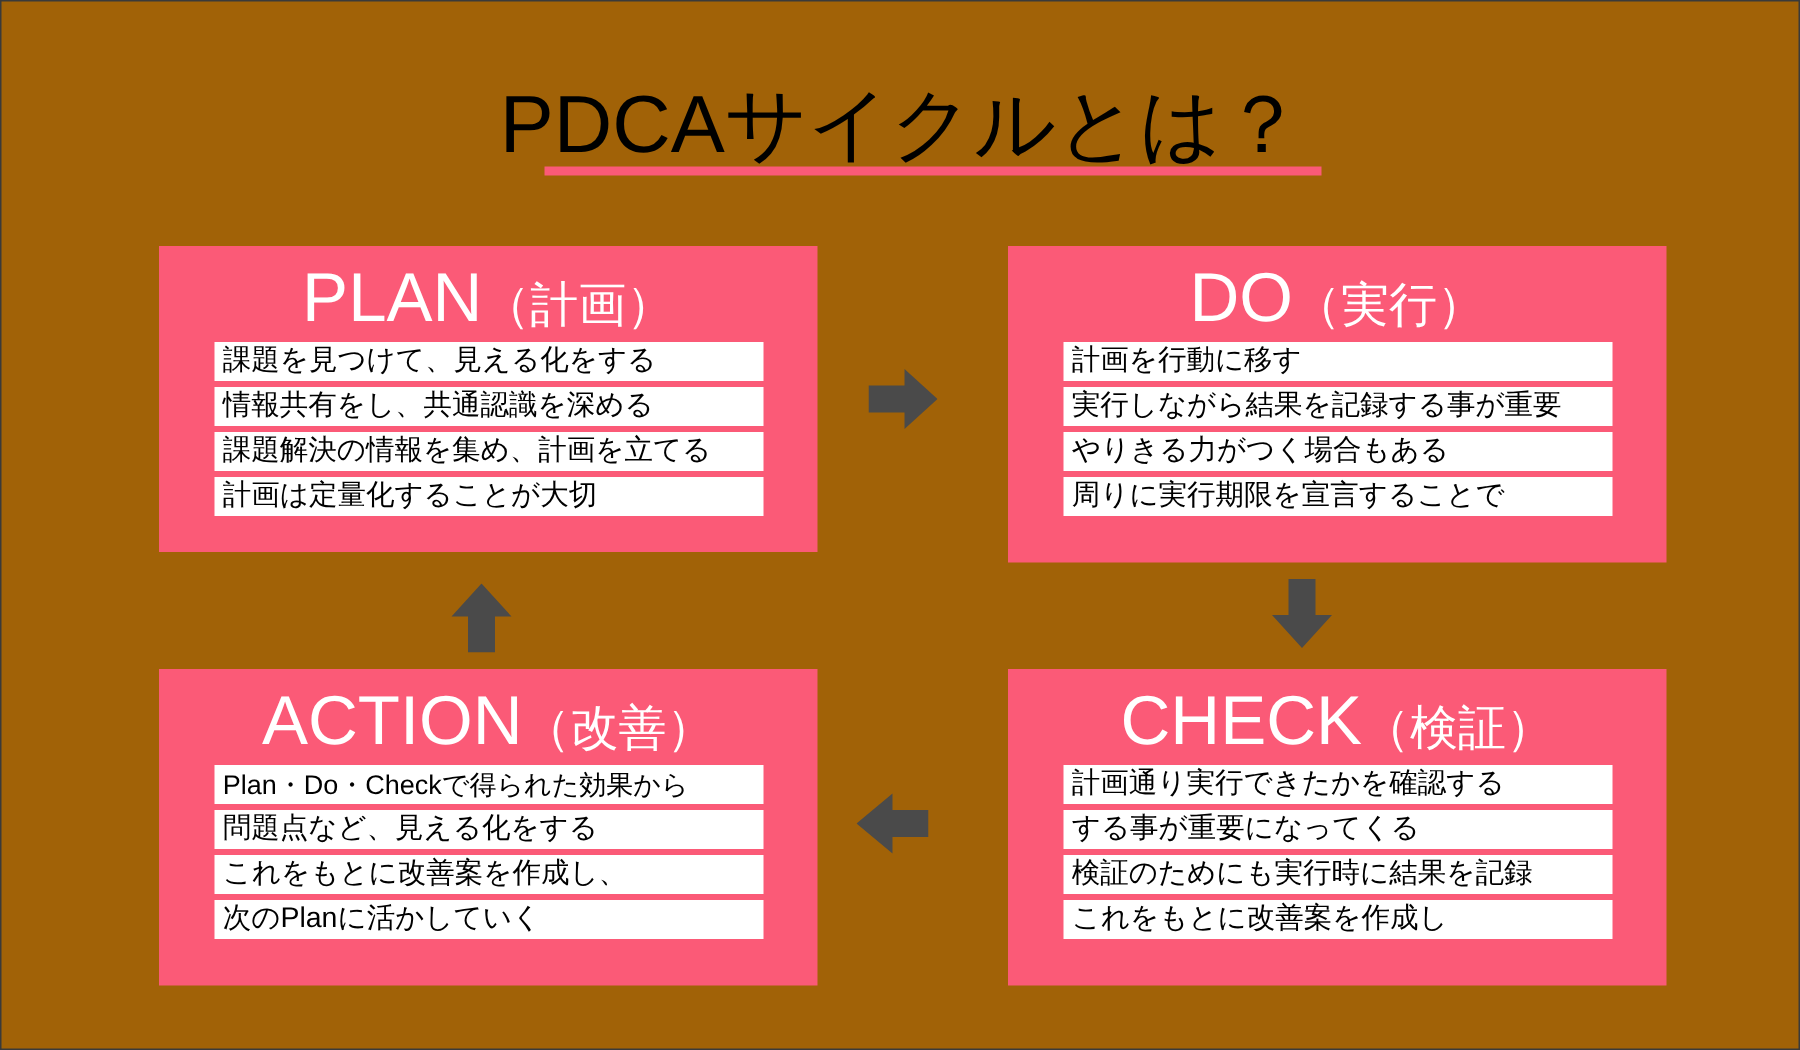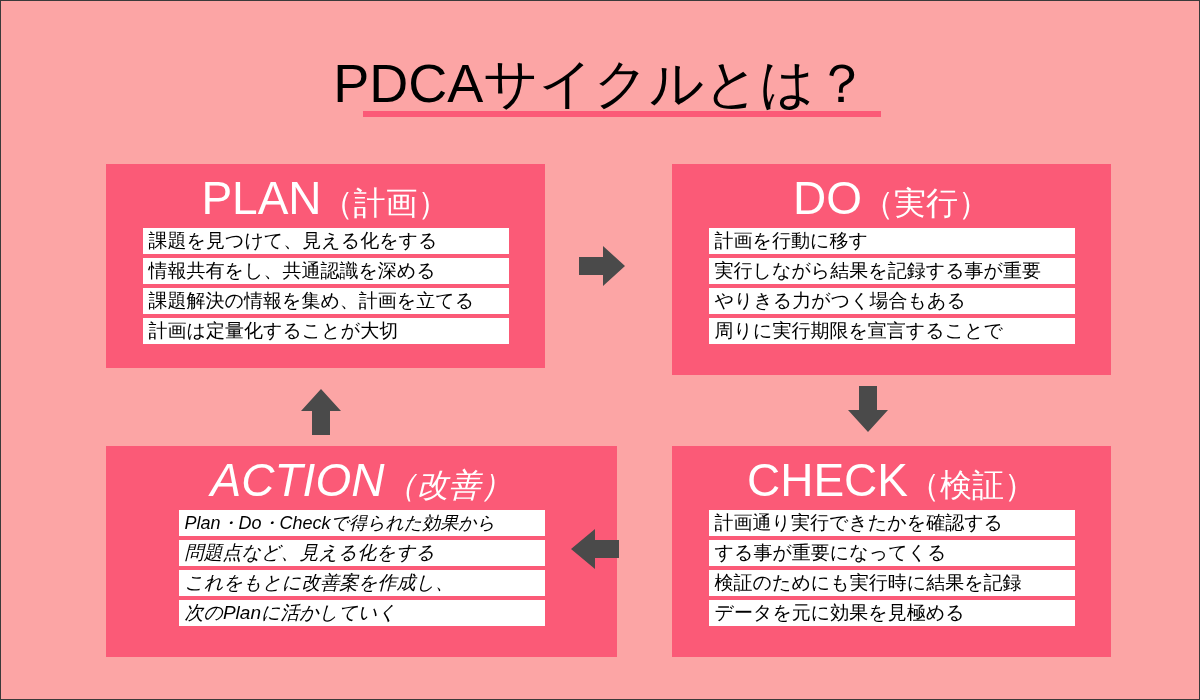--- a/index.html
+++ b/index.html
@@ -7,21 +7,21 @@
     padding: 0;
     background: #ffffff;
   }
   body {
     font-family: "Liberation Sans", "DejaVu Sans", sans-serif;
   }
   #page {
     position: relative;
     width: 1200px;
     height: 700px;
-    background: #fca5a5;
+    background: #a16207;
     box-sizing: border-box;
     border: 1px solid #3a3a3a;
     overflow: hidden;
   }
 
   
   #title-area {
     position: absolute;
     left: 0;
     top: 52px;
@@ -47,21 +47,21 @@
   }
 
   
   .pdca-box {
     position: absolute;
     background: #FB5A77;
     box-sizing: border-box;
   }
   #box-plan   { left: 105px; top: 163px; width: 439px; height: 204px; }
   #box-do     { left: 671px; top: 163px; width: 439px; height: 211px; }
-  #box-action { left: 105px; top: 445px; width: 511px; height: 211px; font-style: italic; }
+  #box-action { left: 105px; top: 445px; width: 439px; height: 211px; }
   #box-check  { left: 671px; top: 445px; width: 439px; height: 211px; }
 
   .box-heading {
     text-align: center;
     color: #ffffff;
     padding-top: 6px;
     height: 64px;
     box-sizing: border-box;
     white-space: nowrap;
   }
@@ -155,21 +155,21 @@
   </div>
 
   <div class="pdca-box" id="box-check">
     <div class="box-heading">
       <span class="eng">CHECK</span><span class="jpn">（検証）</span>
     </div>
     <div class="row-list">
       <div class="text-row">計画通り実行できたかを確認する</div>
       <div class="text-row">する事が重要になってくる</div>
       <div class="text-row">検証のためにも実行時に結果を記録</div>
-      <div class="text-row">データを元に効果を見極める</div>
+      <div class="text-row">これをもとに改善案を作成し</div>
     </div>
   </div>
 
   <div class="arrow" id="arrow-plan-to-do">
     <svg width="46" height="44" viewBox="0 0 46 44" aria-hidden="true">
       <polygon points="0,13 24,13 24,2 46,22 24,42 24,31 0,31" fill="#4A4A4A"></polygon>
     </svg>
   </div>
 
   <div class="arrow" id="arrow-do-to-check">

